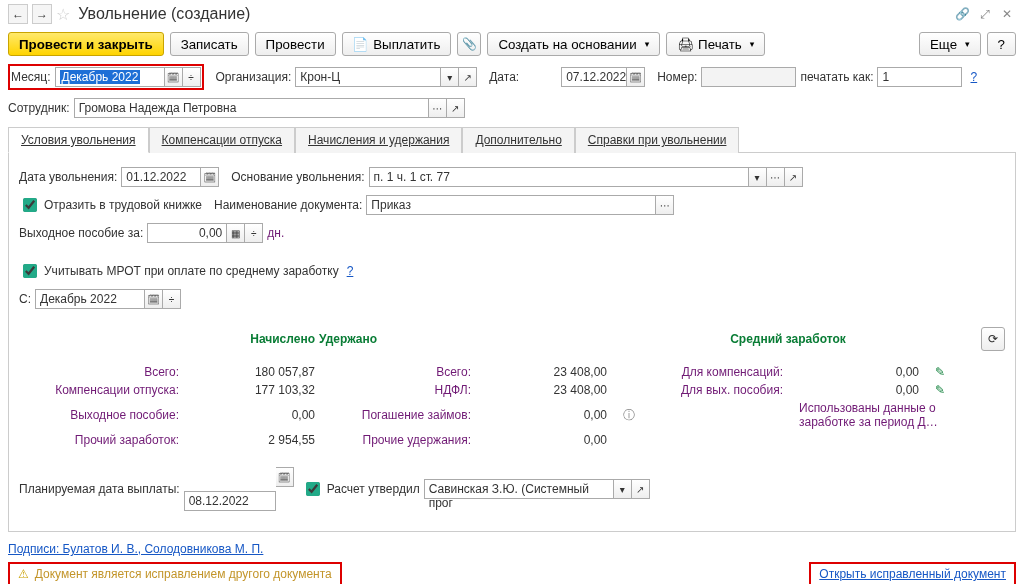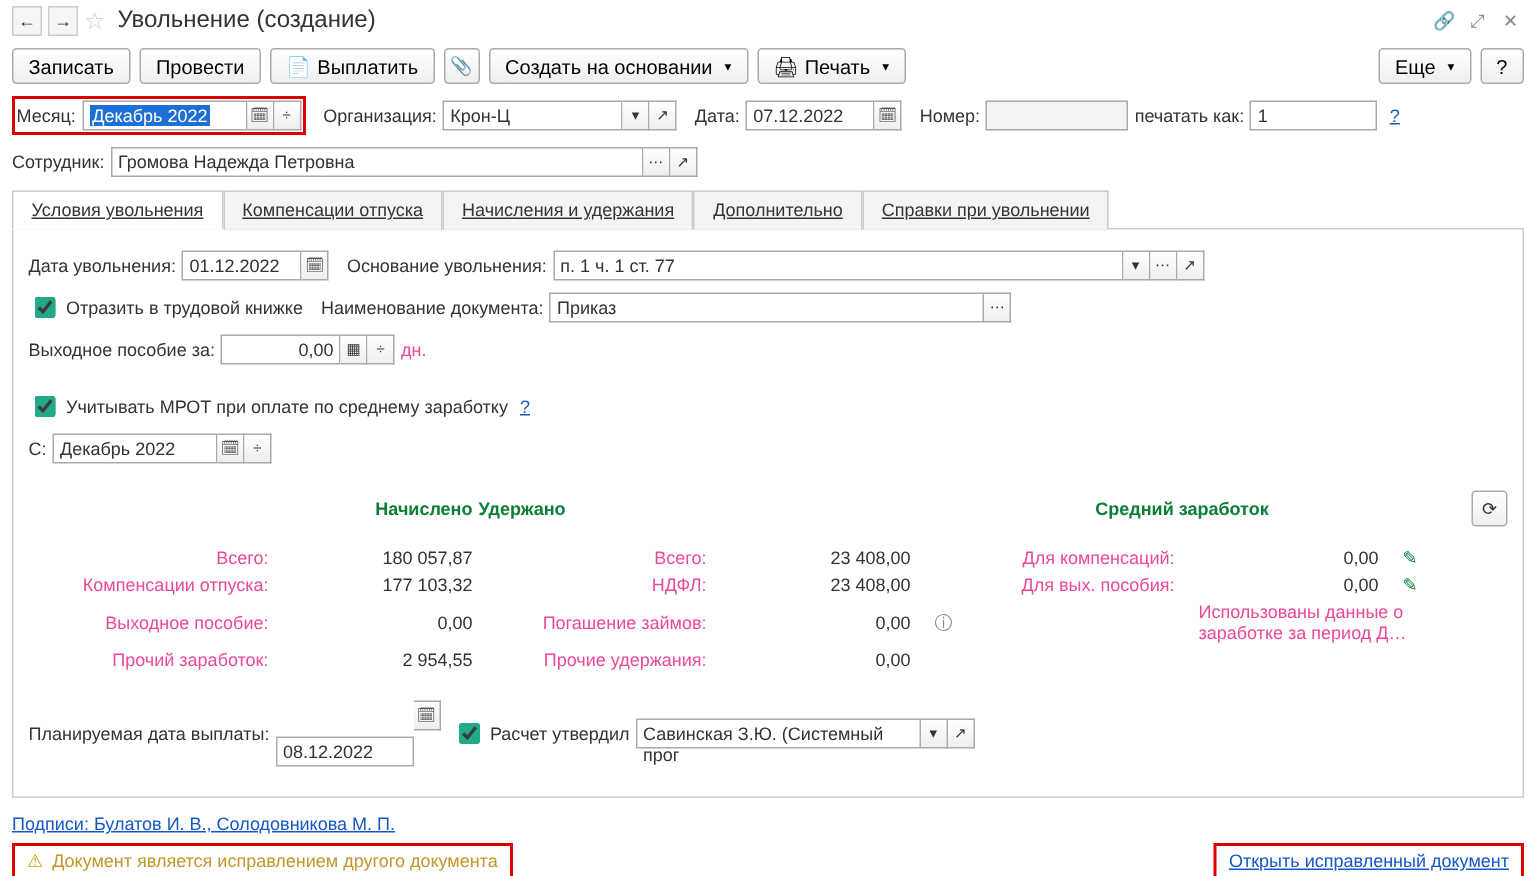--- a/index.html
+++ b/index.html
@@ -25,21 +25,21 @@
     width: 18px; height: 20px; border:1px solid #aaa; border-left:none; display:inline-flex;align-items:center;justify-content:center;background:linear-gradient(#fff,#eee);font-size:10px;
   }
   .tabs { display:flex; border-bottom:1px solid #ccc; margin-top:4px;text-decoration:underline;}
   .tab { border:1px solid #ccc; border-bottom:none; padding:5px 12px; background:#f4f4f4; cursor:pointer; position:relative; top:1px;}
   .tab.active { background:#fff; border-bottom:1px solid #fff;}
   .tab-content { border:1px solid #ccc; border-top:none; padding:10px 10px 16px 10px;}
   .chk { width:14px;height:14px;accent-color:#2a8; vertical-align:middle;}
   .section-hdr { color:#0a7d36; font-weight:bold;}
   .totals { display:grid; grid-template-columns: 160px 120px 140px 120px 160px 120px 24px; gap:4px 16px; align-items:center; margin-top:10px;}
   .totals .r { text-align:right;}
-  .lbl-grey { color:#ec4899;}
+  .lbl-grey { color:#701a75;}
   .pencil { color:#0a7d36; cursor:pointer;}
   .link { color:#1657c5; text-decoration:underline; cursor:pointer;}
   .notice-row { display:flex; align-items:flex-start; justify-content:space-between; margin-top:6px;}
   .warn { display:inline-flex; align-items:center; gap:6px; border:2px solid #d00; padding:3px 8px; color:#c3952a;}
   .warn-icon { color:#c9a000;}
   .open-corr { border:2px solid #d00; padding:3px 8px; text-align:right;}
   .refresh-btn { border:1px solid #aaa;background:linear-gradient(#fff,#eee);width:24px;height:24px;display:flex;align-items:center;justify-content:center;border-radius:3px;cursor:pointer;}
   .info-icon {color:#888;}
 </style>
 </head>
@@ -53,20 +53,21 @@
     <span class="star">☆</span>
     <span class="title">Увольнение (создание)</span>
     <div class="title-right">
       <span class="icon-btn">🔗</span>
       <span class="icon-btn">⤢</span>
       <span class="icon-btn">✕</span>
     </div>
   </div>
 
   <div class="toolbar">
+    <button class="btn btn-yellow">Провести и закрыть</button>
     <button class="btn">Записать</button>
     <button class="btn">Провести</button>
     <button class="btn">
         <span>📄</span>
         <span>Выплатить</span>
       </button>
     <div class="clip-btn">📎</div>
     <button class="btn btn-drop">Создать на основании</button>
     <button class="btn btn-drop">
         <span>🖨</span>
@@ -82,27 +83,27 @@
     <span class="highlight-red" style="display:inline-flex;align-items:center;">
       <span class="lbl">Месяц:</span>
       <span style="display:inline-flex;margin-left:4px;">
         <span class="input" style="width:110px;"><span class="selected-text">Декабрь 2022</span></span>
         <span class="cal-icon">🗓</span>
         <span class="spin-icon">÷</span>
       </span>
     </span>
     <span class="lbl" style="margin-left:8px;">Организация:</span>
     <span style="display:inline-flex;">
-      <span class="input" style="width:120px;">Крон-Ц</span>
+      <span class="input" style="width:146px;">Крон-Ц</span>
       <span class="drop-icon">▾</span>
       <span class="open-icon">↗</span>
     </span>
     <span class="lbl" style="margin-left:8px;">Дата:</span>
     <span style="display:inline-flex;">
-      <span class="input" style="width:86px;">07.12.2022</span>
+      <span class="input" style="width:66px;margin-left:38px;">07.12.2022</span>
       <span class="cal-icon">🗓</span>
     </span>
     <span class="lbl" style="margin-left:8px;">Номер:</span>
     <span class="input" style="width:95px;background:#f3f3f3;"></span>
     <span class="lbl">печатать как:</span>
     <span class="input" style="width:85px;">1</span>
     <span class="link" style="margin-left:4px;">?</span>
   </div>
 
   <div class="row">

